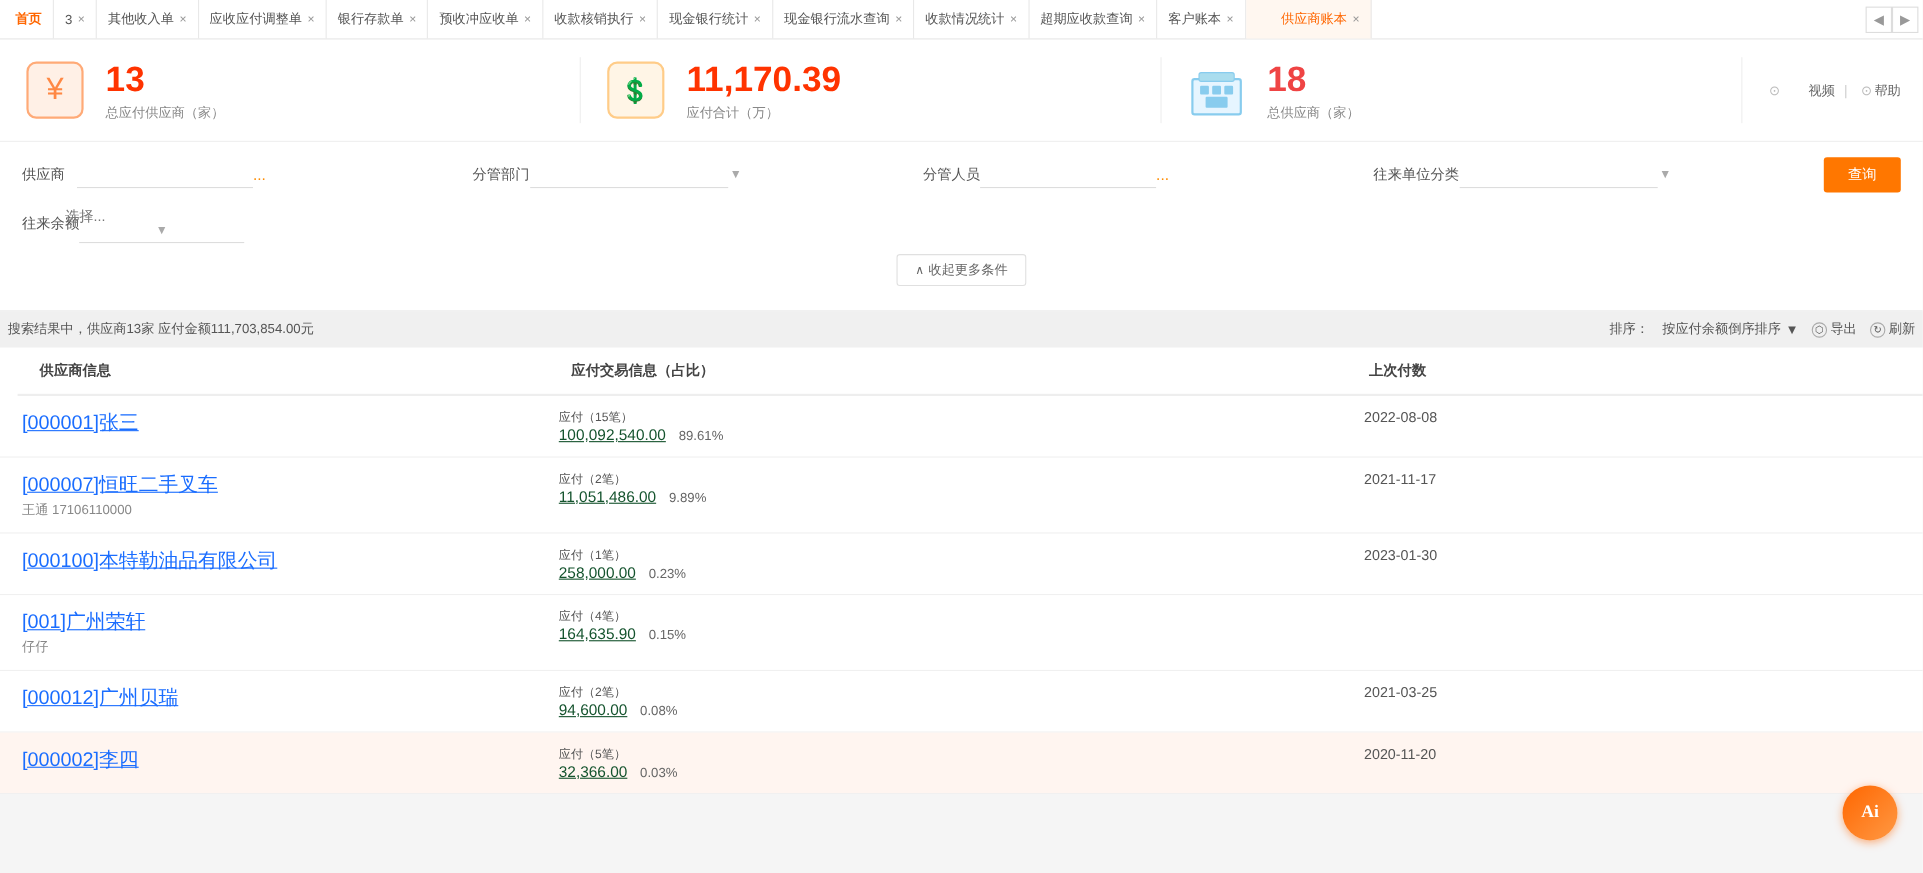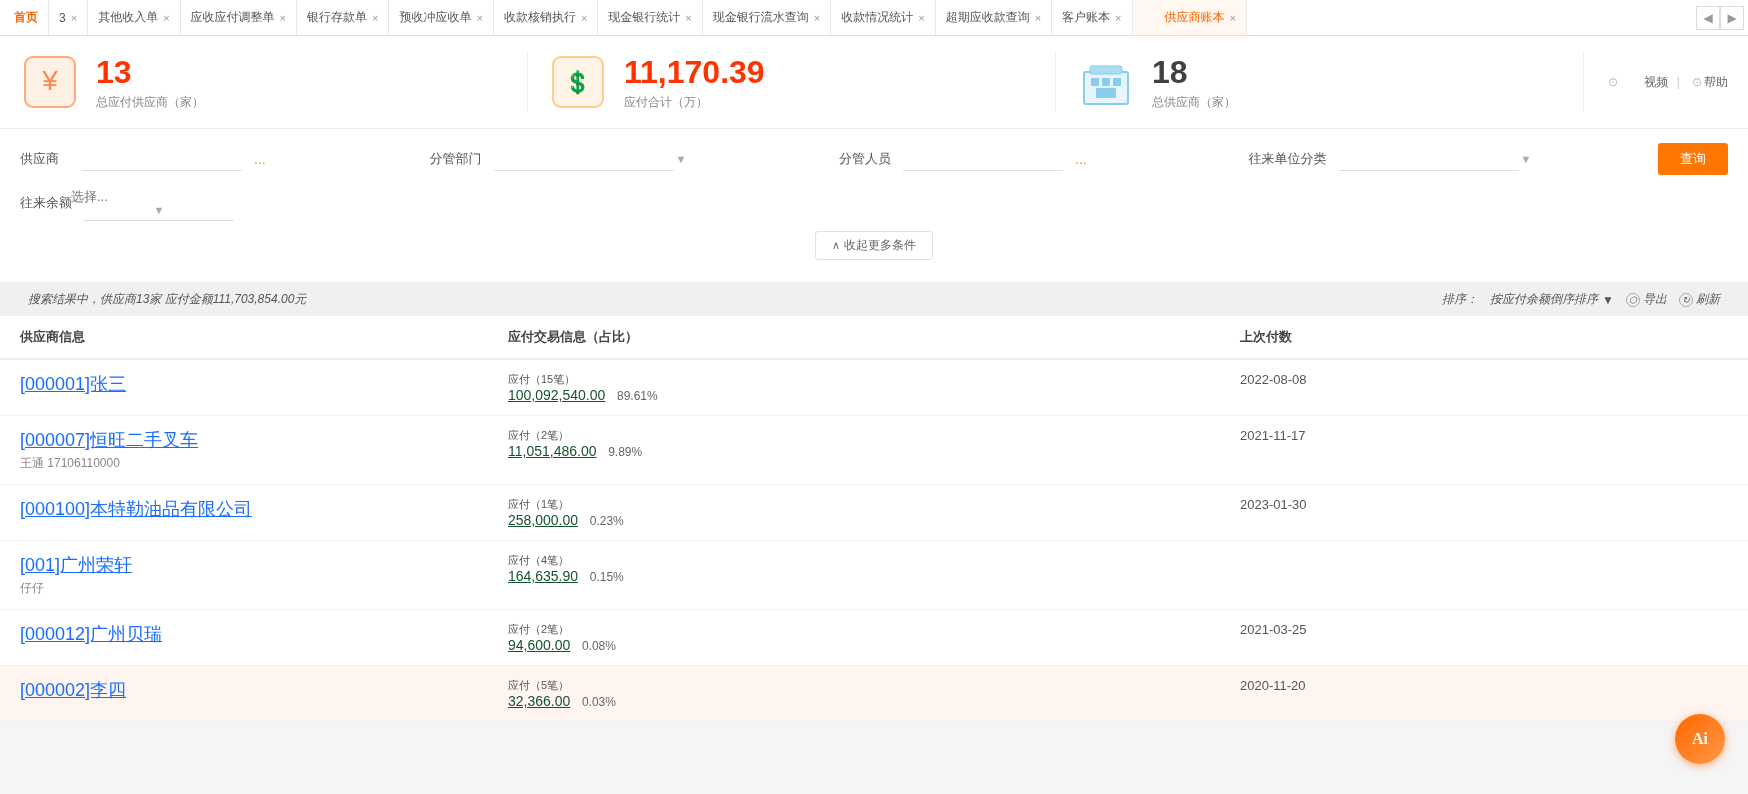--- a/index.html
+++ b/index.html
@@ -89,21 +89,21 @@
       font-weight: bold;
       color: #ff3300;
       line-height: 1.2;
     }
     .stat-label {
       font-size: 12px;
       color: #888;
       margin-top: 2px;
     }
     .stat-number.dark {
-      color: #404040;
+      color: #ef4444;
     }
     .top-right-links {
       display: flex;
       align-items: center;
       font-size: 12px;
       color: #666;
       margin-left: 20px;
       white-space: nowrap;
     }
     .top-right-links span { margin: 0 4px; color: #bbb; }
@@ -116,21 +116,21 @@
     }
     .filter-row {
       display: flex;
       align-items: center;
       margin-bottom: 10px;
       gap: 16px;
     }
     .filter-item {
       display: flex;
       align-items: center;
-      gap: 12px;
+      gap: 0;
       flex: 1;
     }
     .filter-label {
       color: #555;
       font-size: 13px;
       white-space: nowrap;
       min-width: 50px;
     }
     .filter-input {
       flex: 1;
@@ -190,27 +190,26 @@
       background: #fff;
       border-radius: 3px;
       margin: 4px auto 8px;
       width: fit-content;
     }
     .collapse-btn .chevron { margin-right: 4px; font-size: 11px; }
 
     
     .results-bar {
       background: #f0f0f0;
-      padding: 8px 28px;
+      padding: 8px 7px;
       display: flex;
       align-items: center;
       justify-content: space-between;
       font-size: 12px;
       color: #555;
-      font-style: italic;
     }
     .results-bar .sort-area {
       display: flex;
       align-items: center;
       gap: 12px;
     }
     .sort-label {
       color: #555;
     }
     .sort-select {
@@ -250,20 +249,21 @@
       margin: 0;
     }
     .table-header {
       display: flex;
       align-items: center;
       padding: 12px 20px;
       border-bottom: 2px solid #eee;
       font-weight: bold;
       color: #444;
       font-size: 13px;
+      margin-left: 16px;
     }
     .col-supplier { flex: 2; min-width: 220px; }
     .col-transaction { flex: 3; min-width: 320px; }
     .col-lastpay { flex: 2; min-width: 180px; }
 
     .table-row {
       display: flex;
       align-items: stretch;
       padding: 12px 20px;
       border-bottom: 1px solid #f0f0f0;

